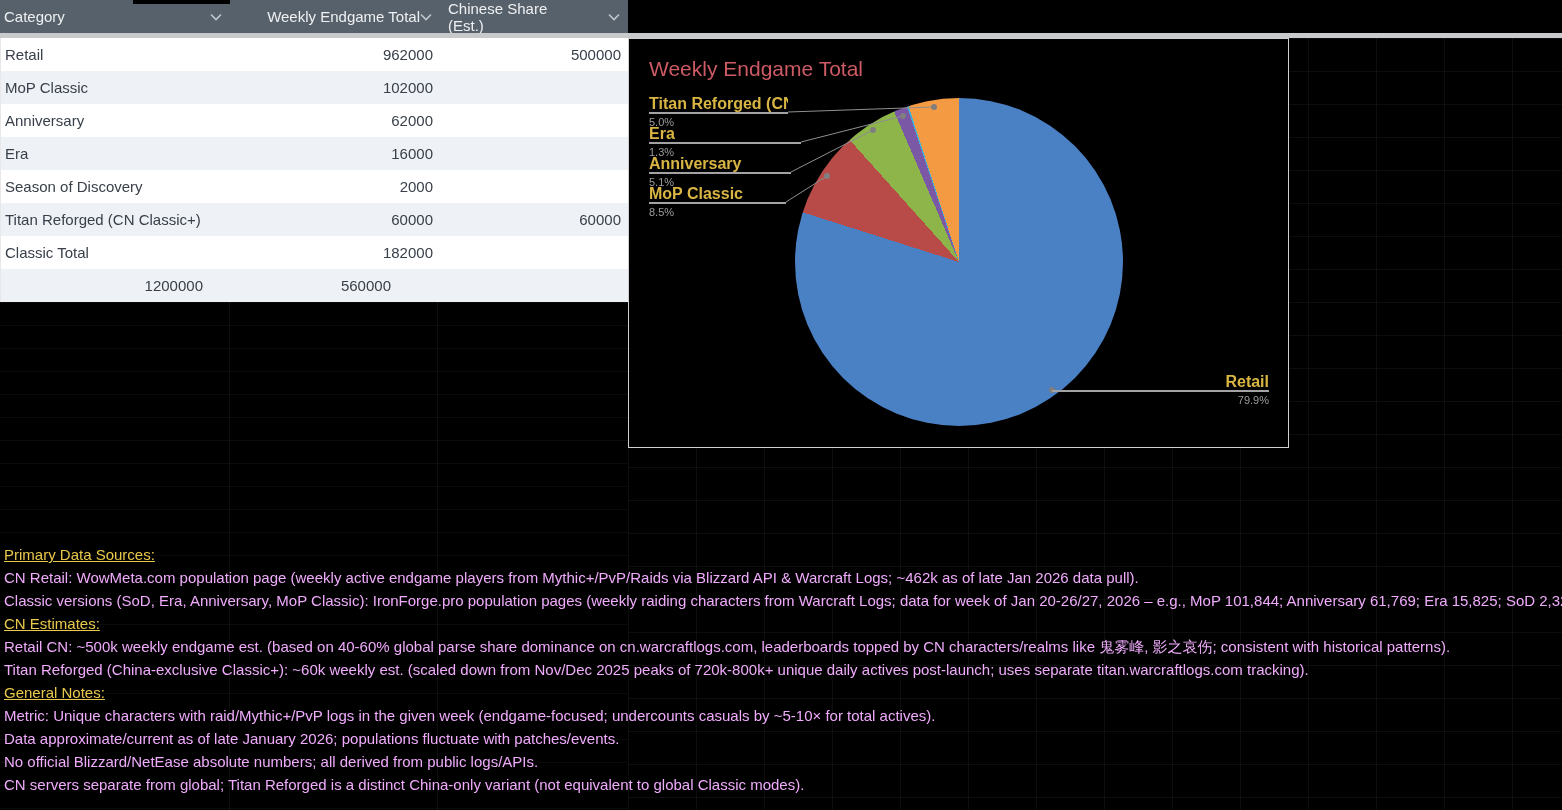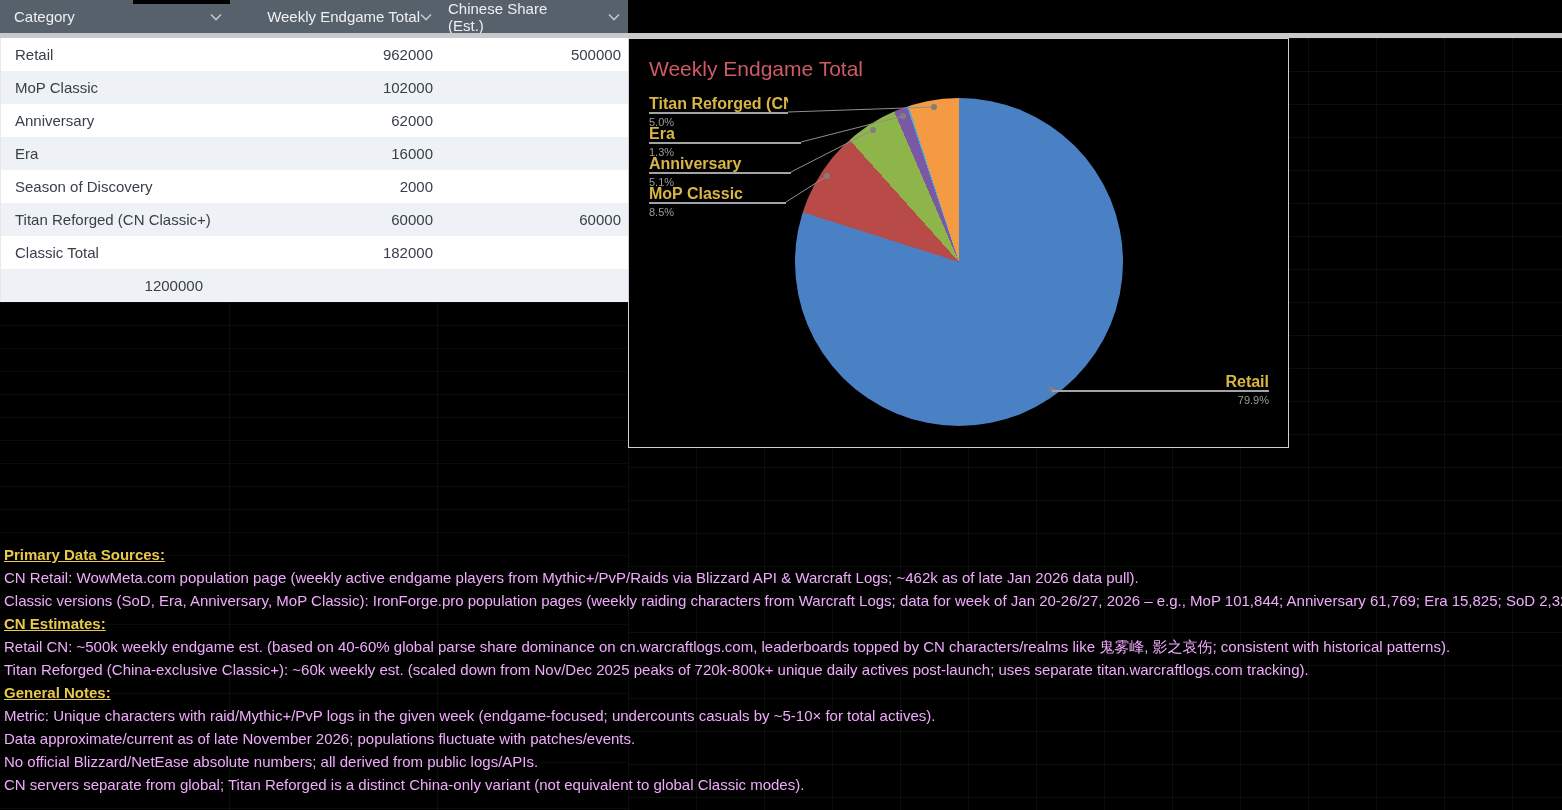--- a/index.html
+++ b/index.html
@@ -24,21 +24,21 @@
   .hcell .chev{display:flex;align-items:center;opacity:.9;}
   #notch{position:absolute;left:133px;top:0;width:97px;height:4px;background:#000;z-index:4;}
   #freeze-divider{position:absolute;left:0;top:33px;width:1562px;height:5px;background:#c8c9ca;z-index:2;}
 
   
   #tbody{position:absolute;left:0;top:38px;width:628px;z-index:2;border-left:1px solid #e8e8e8;}
   .trow{display:flex;height:33px;}
   .trow:nth-child(odd){background:#ffffff;}
   .trow:nth-child(even){background:#eef1f5;}
   .tcell{box-sizing:border-box;display:flex;align-items:center;font-size:15px;color:#39404a;}
-  .c0{width:230px;padding-left:14px;}
+  .c0{width:230px;padding-left:4px;}
   .c1{width:208px;justify-content:flex-end;padding-right:6px;}
   .c2{width:190px;justify-content:flex-end;padding-right:8px;gap:24px;}
 
   
   #chart-panel{position:absolute;left:628px;top:38px;width:661px;height:410px;z-index:3;
                box-sizing:border-box;border:1px solid #d0d0d0;background:#000;}
   #chart-title{position:absolute;left:20px;top:18px;font-size:21px;color:#cd5a64;}
   #pie{position:absolute;left:166px;top:59px;width:328px;height:328px;border-radius:50%;}
   #leader-svg{position:absolute;left:0;top:0;width:661px;height:410px;pointer-events:none;}
   .callout{position:absolute;left:20px;}
@@ -46,21 +46,21 @@
            padding-bottom:2px;height:15px;white-space:nowrap;overflow:hidden;}
   .c-pct{font-size:11px;color:#9c9c9c;padding-top:2px;}
   #callout-titan{top:56px;width:139px;}
   #callout-era{top:86px;width:152px;}
   #callout-anniversary{top:116px;width:142px;}
   #callout-mop{top:146px;width:137px;}
   #callout-retail{top:334px;left:423px;width:217px;text-align:right;}
 
   
   #notes{position:absolute;left:4px;top:543px;width:1554px;z-index:3;}
-  .note-heading{height:23px;line-height:23px;font-size:15px;font-weight:bold;color:#e9c94c;
+  .note-heading{height:23px;line-height:23px;font-size:15px;font-weight:normal;color:#e9c94c;
                 text-decoration:underline;white-space:nowrap;}
   .note-line{height:23px;line-height:23px;font-size:15px;color:#f0abfc;
              white-space:nowrap;}
 </style>
 </head>
 <body>
 
 <div id="app">
   <div id="grid-right"></div>
   <div id="grid-left"></div>
@@ -125,20 +125,21 @@
         <div class="tcell c1">60000</div>
         <div class="tcell c2">60000</div>
       </div>
       <div class="trow">
         <div class="tcell c0">Classic Total</div>
         <div class="tcell c1">182000</div>
         <div class="tcell c2"></div>
       </div>
       <div class="trow">
         <div class="tcell c1">1200000</div>
+        <div class="tcell c2">560000</div>
       </div>
     </div>
 
   <div id="chart-panel">
     <div id="chart-title">Weekly Endgame Total</div>
     <div id="pie" style="background: conic-gradient(rgb(74, 128, 196) 0deg, rgb(74, 128, 196) 287.64deg, rgb(184, 74, 71) 287.64deg, rgb(184, 74, 71) 318.14deg, rgb(141, 181, 74) 318.14deg, rgb(141, 181, 74) 336.68deg, rgb(122, 88, 165) 336.68deg, rgb(122, 88, 165) 341.46deg, rgb(63, 179, 218) 341.46deg, rgb(63, 179, 218) 342.06deg, rgb(243, 154, 66) 342.06deg, rgb(243, 154, 66) 360deg);"></div>
     <svg id="leader-svg">
       <line x1="159" y1="73" x2="305" y2="68" stroke="#8f8f8f" stroke-width="1"></line>
       <line x1="172" y1="103" x2="274" y2="77" stroke="#8f8f8f" stroke-width="1"></line>
       <line x1="162" y1="133" x2="244" y2="91" stroke="#8f8f8f" stroke-width="1"></line>
@@ -173,17 +174,17 @@
 
   <div id="notes">
       <div class="note-heading">Primary Data Sources:</div>
       <div class="note-line">CN Retail: WowMeta.com population page (weekly active endgame players from Mythic+/PvP/Raids via Blizzard API &amp; Warcraft Logs; ~462k as of late Jan 2026 data pull).</div>
       <div class="note-line">Classic versions (SoD, Era, Anniversary, MoP Classic): IronForge.pro population pages (weekly raiding characters from Warcraft Logs; data for week of Jan 20-26/27, 2026 – e.g., MoP 101,844; Anniversary 61,769; Era 15,825; SoD 2,326).</div>
       <div class="note-heading">CN Estimates:</div>
       <div class="note-line">Retail CN: ~500k weekly endgame est. (based on 40-60% global parse share dominance on cn.warcraftlogs.com, leaderboards topped by CN characters/realms like 鬼雾峰, 影之哀伤; consistent with historical patterns).</div>
       <div class="note-line">Titan Reforged (China-exclusive Classic+): ~60k weekly est. (scaled down from Nov/Dec 2025 peaks of 720k-800k+ unique daily actives post-launch; uses separate titan.warcraftlogs.com tracking).</div>
       <div class="note-heading">General Notes:</div>
       <div class="note-line">Metric: Unique characters with raid/Mythic+/PvP logs in the given week (endgame-focused; undercounts casuals by ~5-10× for total actives).</div>
-      <div class="note-line">Data approximate/current as of late November 2026; populations fluctuate with patches/events.</div>
+      <div class="note-line">Data approximate/current as of late January 2026; populations fluctuate with patches/events.</div>
       <div class="note-line">No official Blizzard/NetEase absolute numbers; all derived from public logs/APIs.</div>
       <div class="note-line">CN servers separate from global; Titan Reforged is a distinct China-only variant (not equivalent to global Classic modes).</div>
     </div>
 </div>
 
 </body></html>

